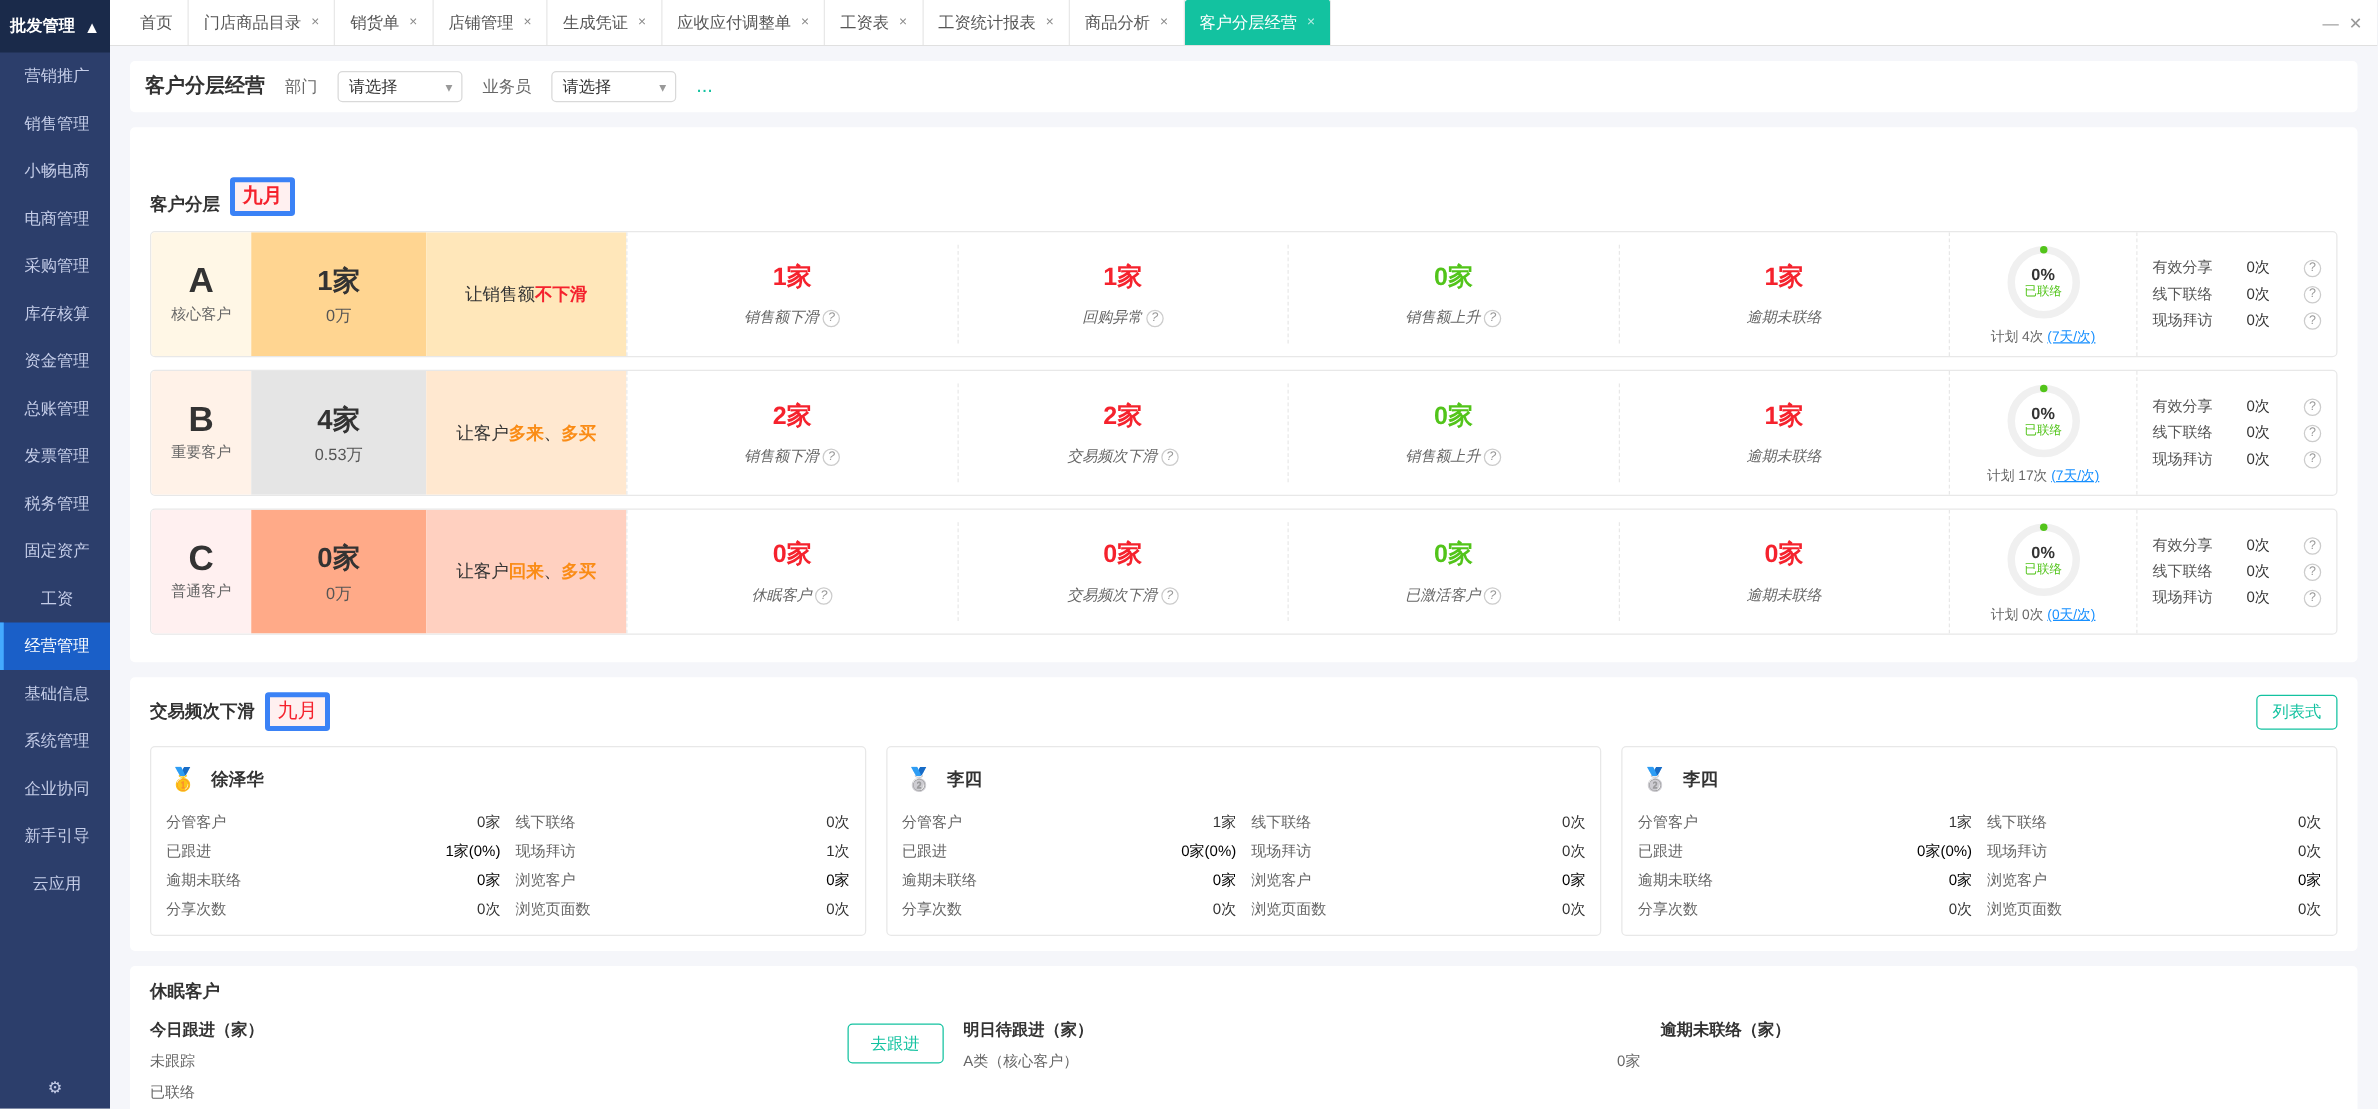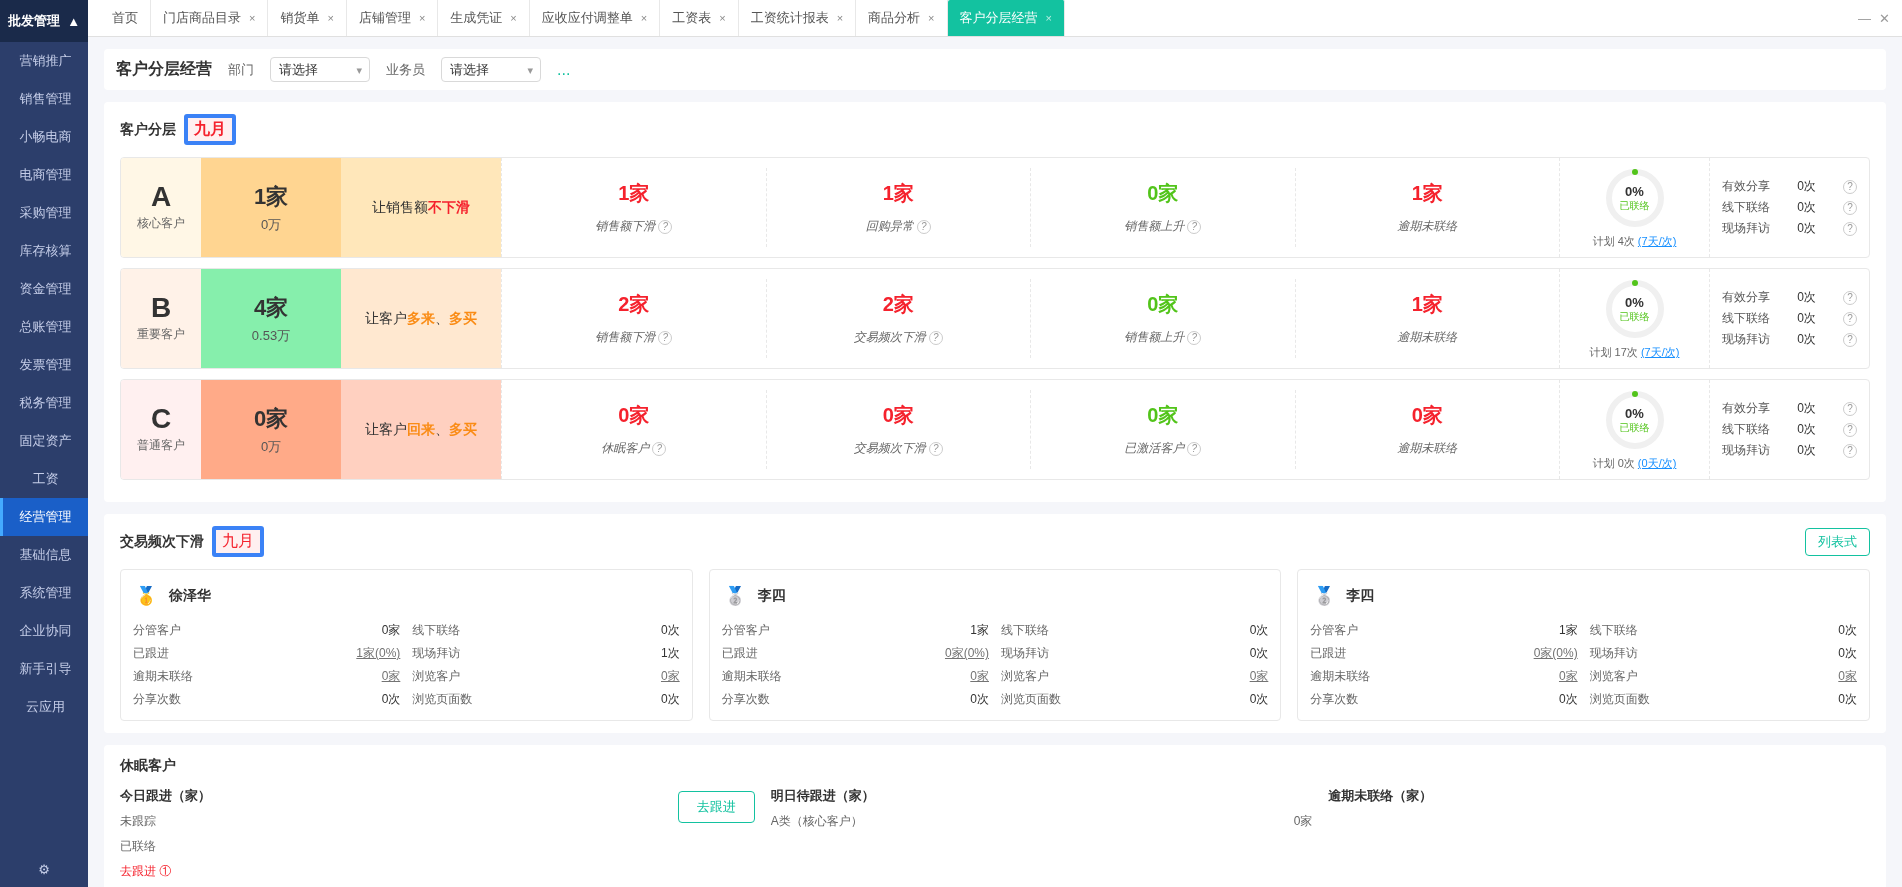--- a/index.html
+++ b/index.html
@@ -148,22 +148,23 @@
       border-radius: 4px;
       padding: 12px 16px;
       margin-bottom: 12px;
     }
     .section-title {
       font-size: 14px;
       font-weight: bold;
       color: #333;
       margin-bottom: 12px;
       display: flex;
-      align-items: center;
+      align-items: flex-end;
       gap: 8px;
+      margin-top: 28px;
     }
     .month-badge {
       background: #fff0f0;
       color: #f5222d;
       border: 4px solid #3b82f6;
       border-radius: 3px;
       padding: 1px 6px;
       font-size: 16px;
     }
 
@@ -332,21 +333,21 @@
       align-items: center;
       justify-content: center;
       font-size: 18px;
     }
     .sp-stats-grid {
       display: grid;
       grid-template-columns: 1fr 1fr;
       gap: 6px 12px;
     }
     .sp-stat-row { display: flex; justify-content: space-between; font-size: 12px; color: #666; }
-    .sp-stat-val { color: #737373; text-decoration: underline; cursor: pointer; }
+    .sp-stat-val { color: #000000; cursor: pointer; }
     .sp-stat-val-plain { color: #333; }
 
     
     .followup-section {
       background: #fff;
       border-radius: 4px;
       padding: 12px 16px;
     }
     .followup-header { font-size: 14px; font-weight: bold; color: #333; margin-bottom: 12px; }
     .followup-grid {
@@ -515,21 +516,21 @@
           <span class="info-icon">?</span>
         </div>
 
     </div>
   </div>
           <div class="tier-row">
     <div class="tier-label-col" style="background:#fff2e8;">
       <div class="tier-letter">B</div>
       <div class="tier-name">重要客户</div>
     </div>
-    <div class="tier-count-col" style="background:#86efac;">
+    <div class="tier-count-col" style="background:#e5e5e5;">
       <div class="tier-count-num">4家</div>
       <div class="tier-amount">0.53万</div>
     </div>
     <div class="tier-action-col" style="background:#ffe8d0;font-size:14px;">让客户<span class="highlight-orange">多来</span>、<span class="highlight-orange">多买</span></div>
     <div class="tier-stats">
       <div class="stat-item">
         <div class="stat-num">2家</div>
         <div class="stat-label">销售额下滑 <span class="info-icon">?</span></div>
       </div>
       <div class="stat-item">

